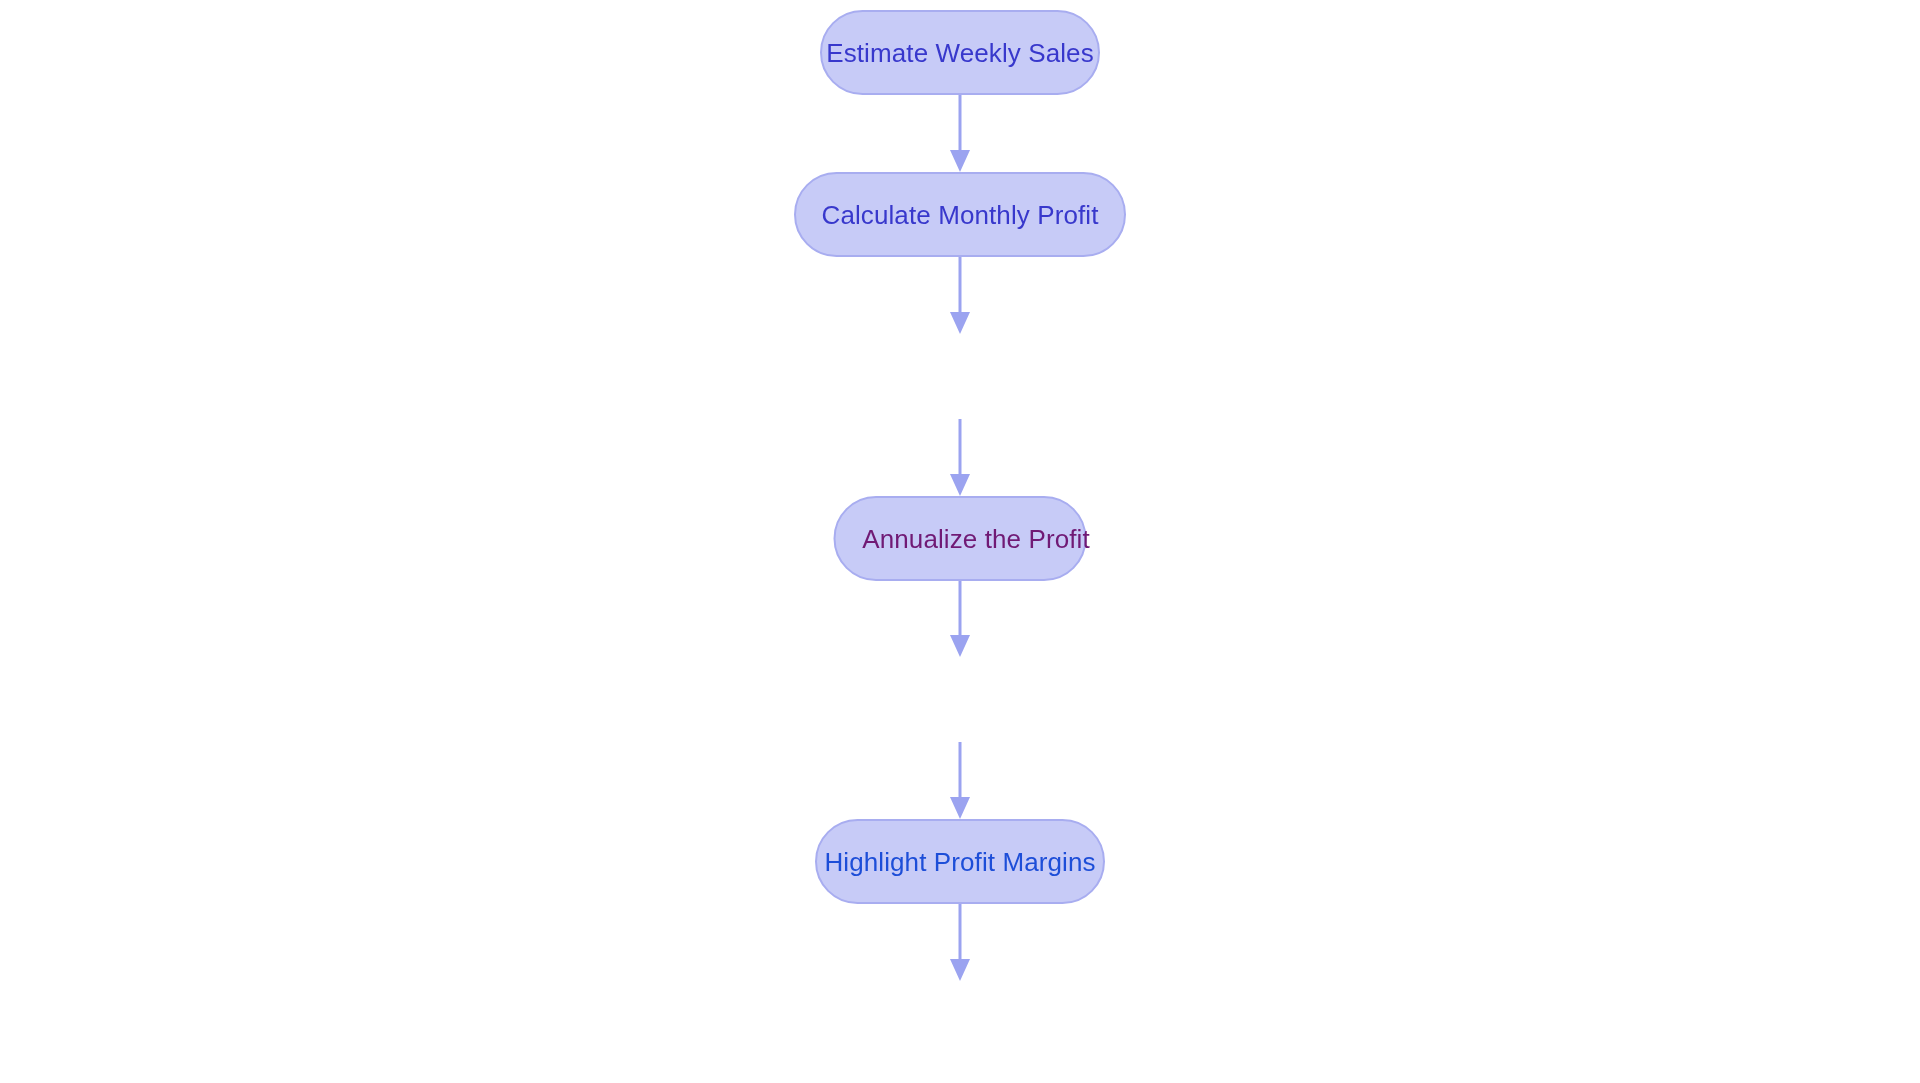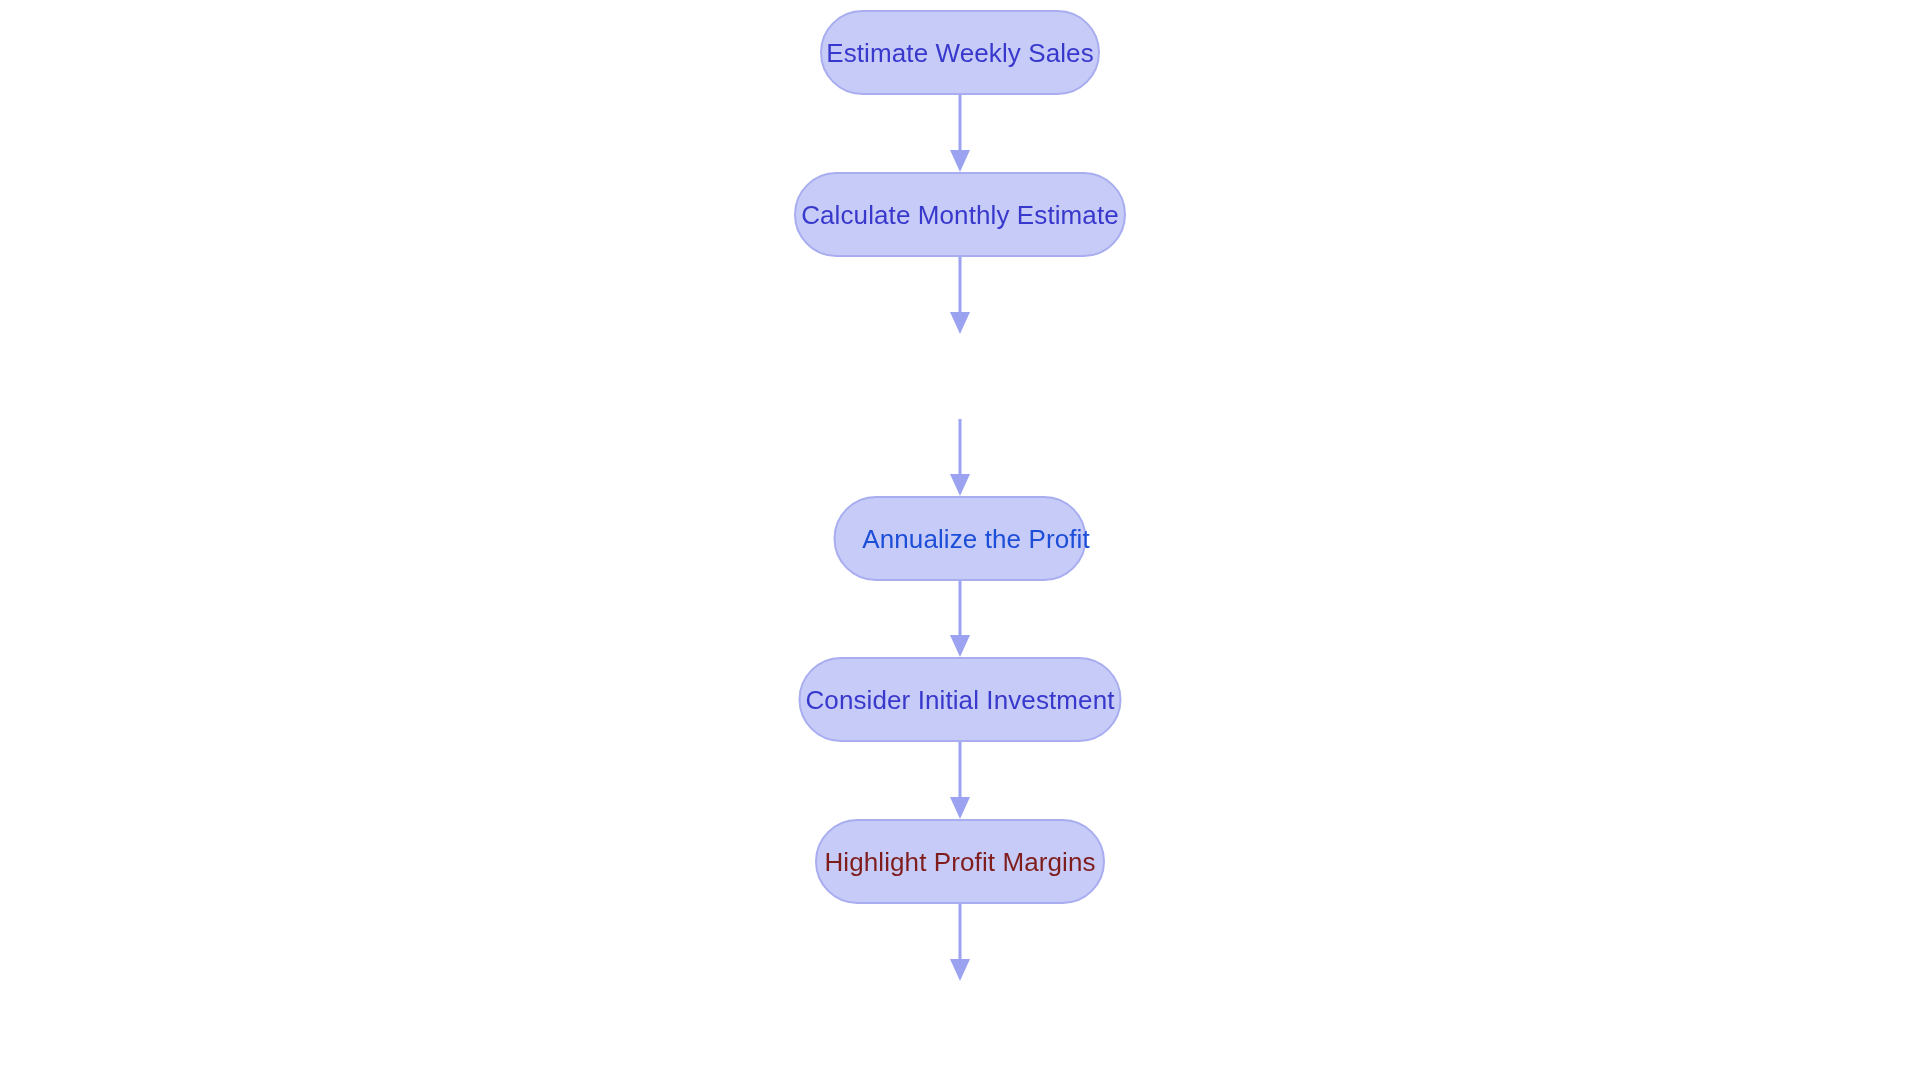--- a/index.html
+++ b/index.html
@@ -92,24 +92,21 @@
     <div class="flow-edge" style="left: 960px; top: 904px; width: 24px; height: 77px;">
       <svg width="24" height="77" viewBox="0 0 24 77">
         <line x1="12" y1="0" x2="12" y2="56" stroke="#9ba3f0" stroke-width="3"></line>
         <polygon points="2,55 22,55 12,77" fill="#9ba3f0"></polygon>
       </svg>
     </div>
     <div class="flow-node" style="left: 960px; top: 10px; width: 280px; background: rgb(199, 203, 247); border-color: rgb(168, 173, 240);">
       <span class="flow-node-label" style="color: rgb(56, 56, 204);">Estimate Weekly Sales</span>
     </div>
     <div class="flow-node" style="left: 960px; top: 172px; width: 332px; background: rgb(199, 203, 247); border-color: rgb(168, 173, 240);">
-      <span class="flow-node-label" style="color: rgb(56, 56, 204);">Calculate Monthly Estimate</span>
+      <span class="flow-node-label" style="color: rgb(56, 56, 204);">Calculate Monthly Profit</span>
     </div>
     <div class="flow-node" style="left: 960px; top: 496px; width: 253px; background: rgb(199, 203, 247); border-color: rgb(168, 173, 240);">
-      <span class="flow-node-label" style="color: #1d4ed8; margin-left: 32px;">Annualize the Profit</span>
-    </div>
-    <div class="flow-node" style="left: 960px; top: 657px; width: 323px; background: rgb(199, 203, 247); border-color: rgb(168, 173, 240);">
-      <span class="flow-node-label" style="color: rgb(56, 56, 204);">Consider Initial Investment</span>
+      <span class="flow-node-label" style="color: #701a75; margin-left: 32px;">Annualize the Profit</span>
     </div>
     <div class="flow-node" style="left: 960px; top: 819px; width: 290px; background: rgb(199, 203, 247); border-color: rgb(168, 173, 240);">
-      <span class="flow-node-label" style="color: #7f1d1d;">Highlight Profit Margins</span>
+      <span class="flow-node-label" style="color: #1d4ed8;">Highlight Profit Margins</span>
     </div>
   </div>
 
 </body></html>

